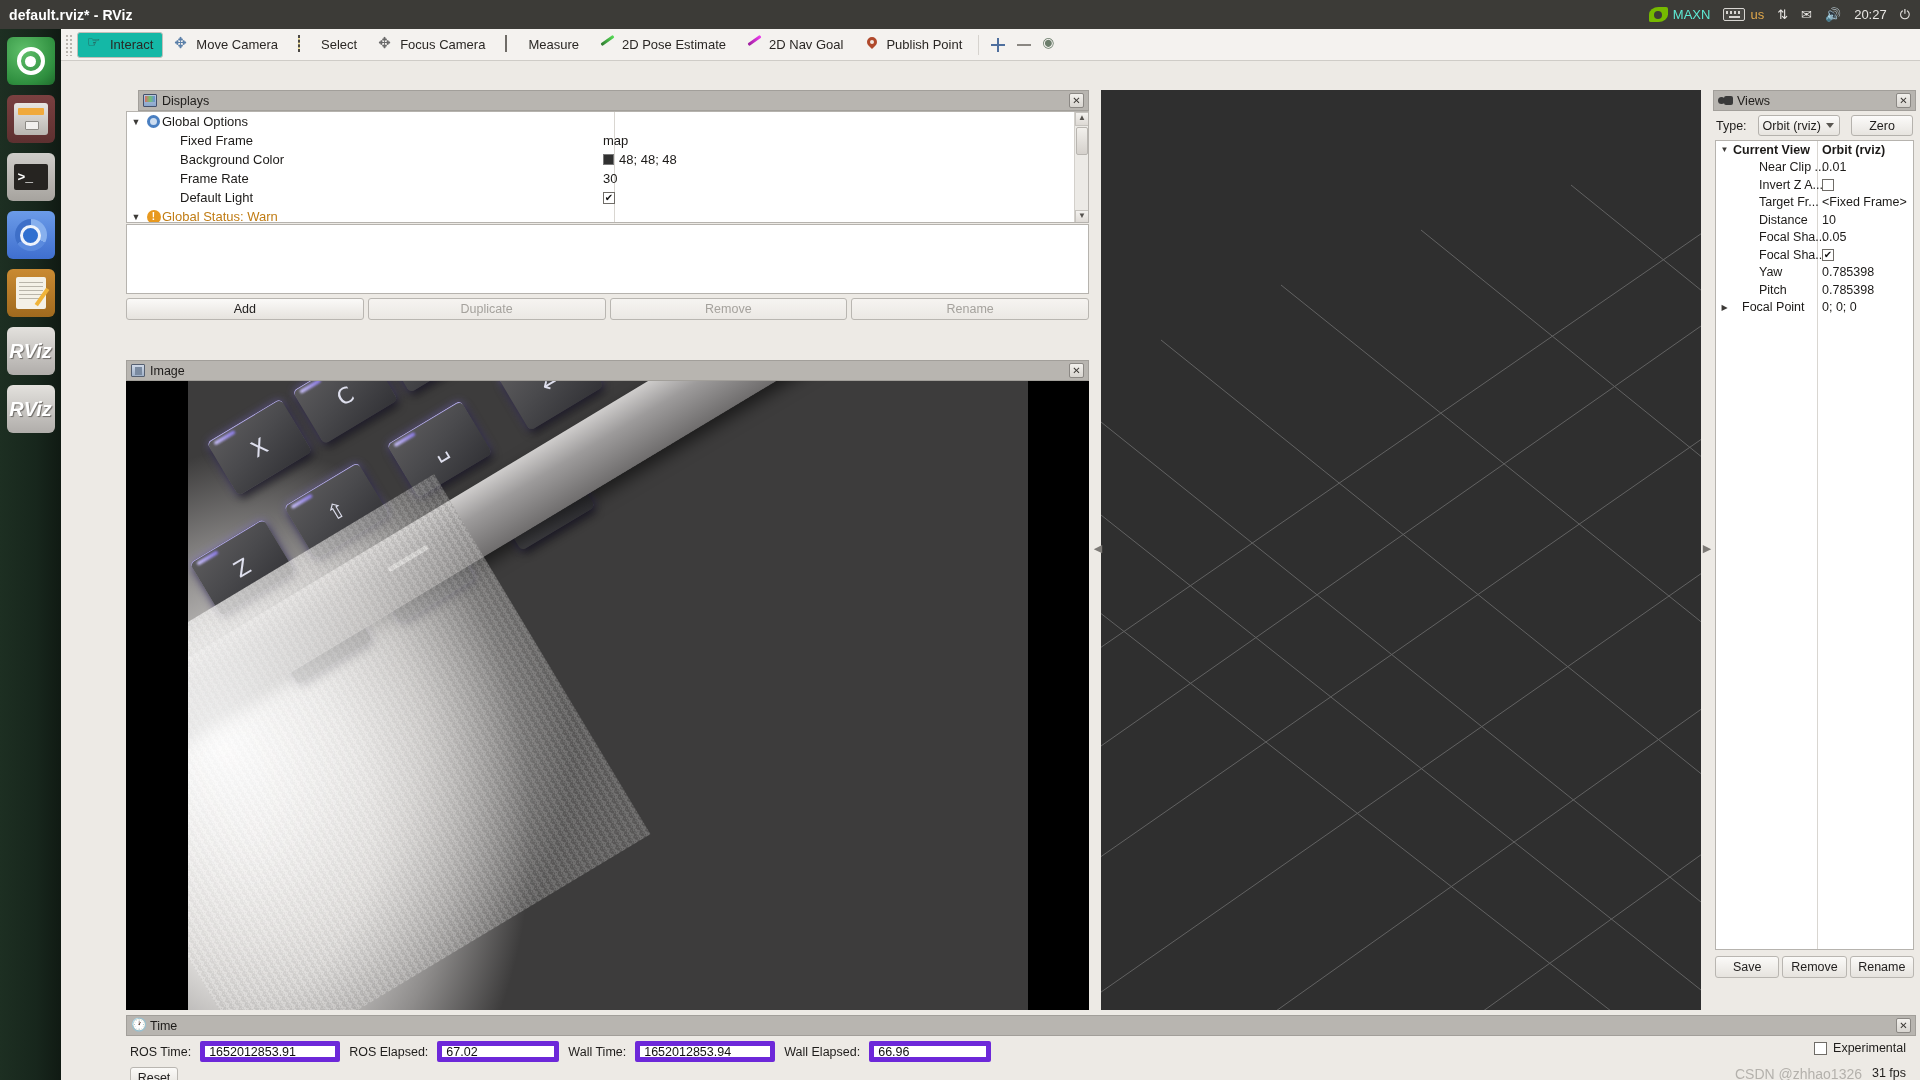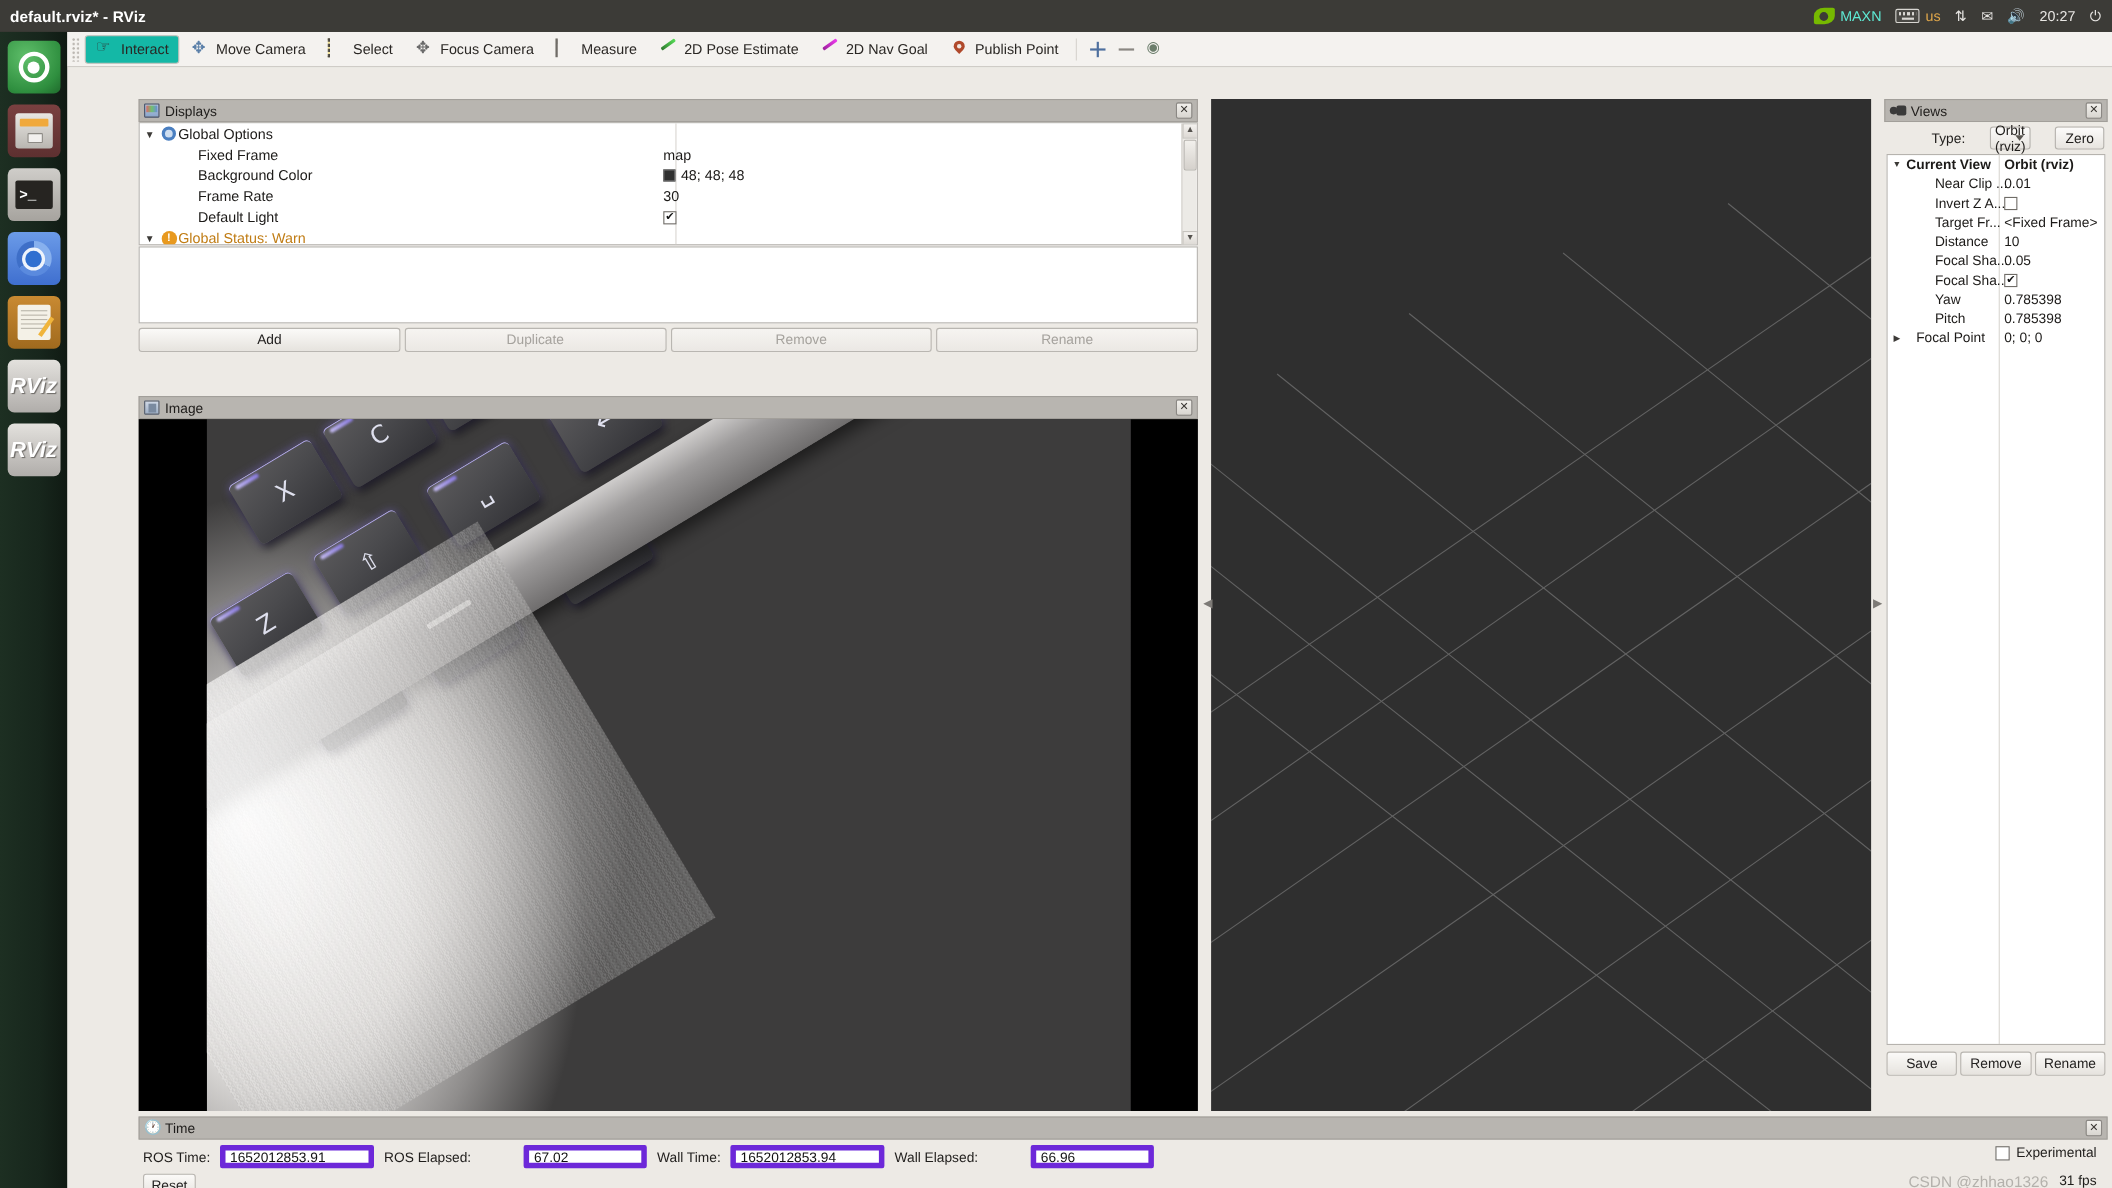--- a/index.html
+++ b/index.html
@@ -139,21 +139,21 @@
   .pt-views { }
   .pt-views::after { content:""; position:absolute; left:0px; top:3px; width:7px; height:7px; background:#3a3a3a; border-radius:50%; }
   .pt-views::before { content:""; position:absolute; left:6px; top:2px; width:9px; height:9px; background:#3a3a3a; border-radius:2px; }
   .pt-time::after { content:"🕐"; position:absolute; left:0; top:-2px; font-size:13px; }
   .panel-close {
     margin-left:auto; width:15px; height:15px; border:1px solid #8b8884; border-radius:2px;
     background:linear-gradient(#f2f0ec,#d8d5d0); font-size:10px; line-height:13px; text-align:center; color:#3a3733;
   }
 
   
-  #displays-panel { position:absolute; left:65px; top:61px; width:963px; height:265px; }
+  #displays-panel { position:absolute; left:65px; top:61px; width:963px; height:265px;padding-left:12px; }
   #displays-tree {
     position:absolute; left:0; top:21px; width:963px; height:112px;
     background:#ffffff; border:1px solid #b6b3ae; overflow:hidden;
   }
   .tree-col-split { position:absolute; left:487px; top:0; width:1px; height:112px; background:#d9d6d1; }
   .tree-row { height:19px; display:flex; align-items:center; font-size:13px; color:#1c1a18; position:relative; }
   .tree-row .tw { width:18px; text-align:center; font-size:9px; color:#3c3a37; }
   .tree-row .tico { width:17px; display:flex; align-items:center; justify-content:center; }
   .tree-row .tlabel { flex:0 0 auto; }
   .tree-row .tval { position:absolute; left:476px; display:flex; align-items:center; gap:5px; }
@@ -226,21 +226,21 @@
   }
   #grid-svg { position:absolute; left:0; top:0; }
   .splitter-handle {
     position:absolute; width:10px; height:18px; display:flex; align-items:center; justify-content:center;
     color:#7d7a76; font-size:11px; z-index:5;
   }
 
   
   #views-panel { position:absolute; left:1652px; top:61px; width:203px; height:920px; }
   #views-body { position:absolute; left:0; top:21px; width:203px; height:899px; background:#edeae5; }
-  .vrow-type { display:flex; align-items:center; gap:22px; padding:4px 3px;margin-left:40px; }
+  .vrow-type { display:flex; align-items:center; gap:11px; padding:4px 3px; }
   .vlabel { font-size:12.5px; color:#1f1d1b; }
   .vselect {
     flex:1; height:21px; border:1px solid #b5b2ad; border-radius:3px;
     background:linear-gradient(#fcfbfa,#e7e4df); font-size:12.5px; color:#1f1d1b;
     display:flex; align-items:center; padding:0 4px; position:relative;
   }
   .vselect .chev { position:absolute; right:5px; top:7px; width:0;height:0;
     border-left:4px solid transparent;border-right:4px solid transparent;border-top:5px solid #5a5752; }
   .vzero {
     width:62px; height:21px; border:1px solid #b5b2ad; border-radius:3px;
@@ -262,21 +262,21 @@
   
   #time-panel { position:absolute; left:65px; top:986px; width:1790px; height:62px; }
   #time-body { position:absolute; left:0; top:21px; width:1790px; height:41px; }
   .time-fields { display:flex; align-items:center; gap:9px; padding:5px 4px 0 4px; }
   .tf-label { font-size:12.5px; color:#1f1d1b; }
   .tf-input {
     height:21px; border:5px solid #6d28d9; border-radius:2px; background:#ffffff;
     font-size:12.5px; color:#111; display:flex; align-items:center; padding:0 4px;
   }
   .tf-input.w1 { width:140px; }
-  .tf-input.w2 { width:112px;margin-left:39px; }
+  .tf-input.w2 { width:122px; }
   .reset-btn {
     position:absolute; left:4px; top:31px; width:48px; height:21px;
     border:1px solid #b9b6b1; border-radius:3px; background:linear-gradient(#fbfaf8,#e6e3de);
     font-size:12.5px; color:#232120; display:flex; align-items:center; justify-content:center;
   }
   .exp-wrap { position:absolute; right:10px; top:5px; display:flex; align-items:center; gap:6px; }
   .exp-box { width:13px; height:13px; border:1px solid #6f6c67; background:#fff; }
   .fps { position:absolute; right:10px; top:30px; font-size:12.5px; color:#1f1d1b; }
   .watermark {
     position:absolute; right:54px; top:30px; font-size:14px; color:#b4b1ac; white-space:nowrap;

